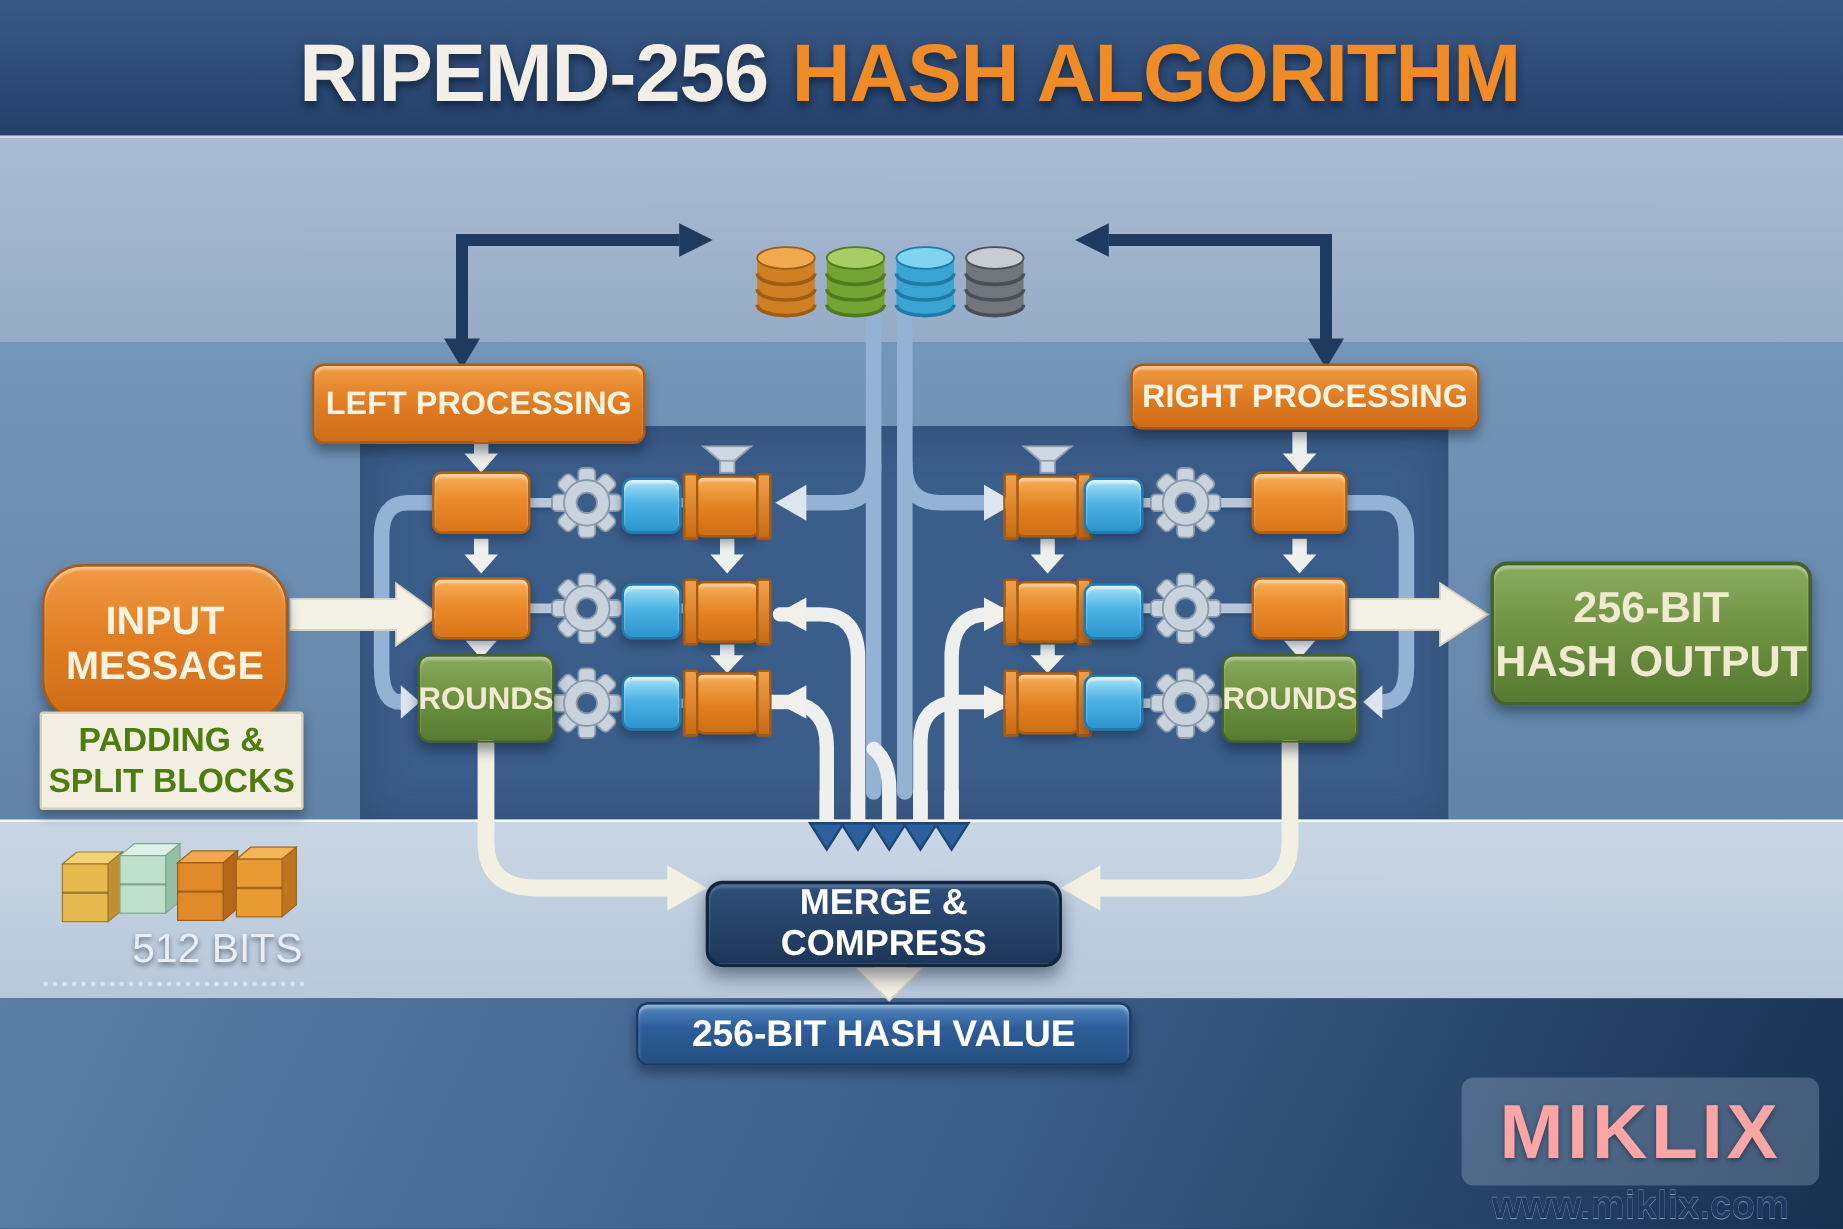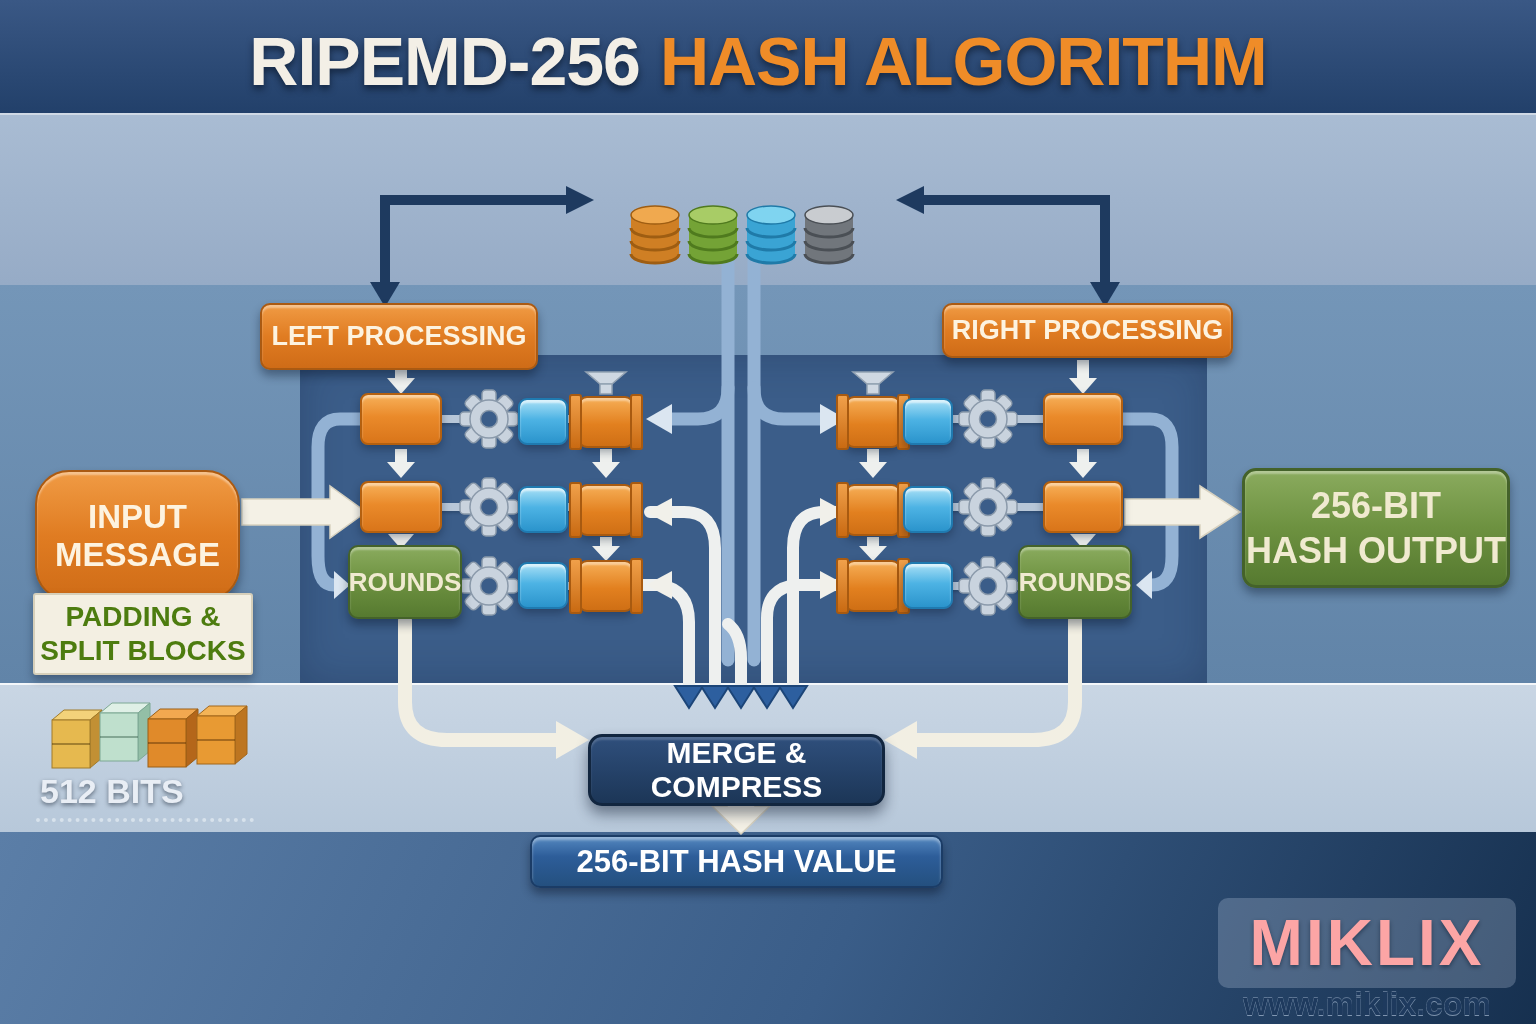--- a/index.html
+++ b/index.html
@@ -266,21 +266,21 @@
       <rect x="4" y="16" width="38" height="48" fill="#e08a2a" stroke="#9c5e14" stroke-width="1"></rect>
       <line x1="4" y1="40" x2="42" y2="40" stroke="rgba(70,35,0,.4)" stroke-width="2"></line>
     </svg>
     <svg class="abs" style="left:145px;top:5px;" width="58" height="74" viewBox="0 0 58 70">
       <polygon points="4,16 16,6 54,6 42,16" fill="#f4b457" stroke="#a2661a" stroke-width="1"></polygon>
       <polygon points="42,64 42,16 54,6 54,54" fill="#bd7520" stroke="#a2661a" stroke-width="1"></polygon>
       <rect x="4" y="16" width="38" height="48" fill="#e89a33" stroke="#a2661a" stroke-width="1"></rect>
       <line x1="4" y1="40" x2="42" y2="40" stroke="rgba(70,35,0,.4)" stroke-width="2"></line>
     </svg>
   </div>
-  <div class="abs" style="left:40px;top:772px;width:212px;text-align:left;font-size:34px;font-weight:bold;color:#e9eef5;text-shadow:0 2px 4px rgba(5,15,30,.5);">512 BITS</div>
+  <div class="abs" style="left:40px;top:772px;width:212px;text-align:right;font-size:34px;font-weight:normal;color:#e9eef5;text-shadow:0 2px 4px rgba(5,15,30,.5);">512 BITS</div>
   <div class="abs dotted" style="left:36px;top:818px;width:218px;"></div>
 
   <div class="abs navybox boxlabel" style="left:588px;top:702px;width:297px;height:72px;border-radius:14px;font-size:30px;font-weight:bold;margin-top:32px;">
     <span>MERGE &amp; COMPRESS</span>
   </div>
 
   <div class="abs bluebox boxlabel" style="left:530px;top:835px;width:413px;height:53px;font-size:31px;font-weight:bold;">
     <span>256-BIT HASH VALUE</span>
   </div>
 

